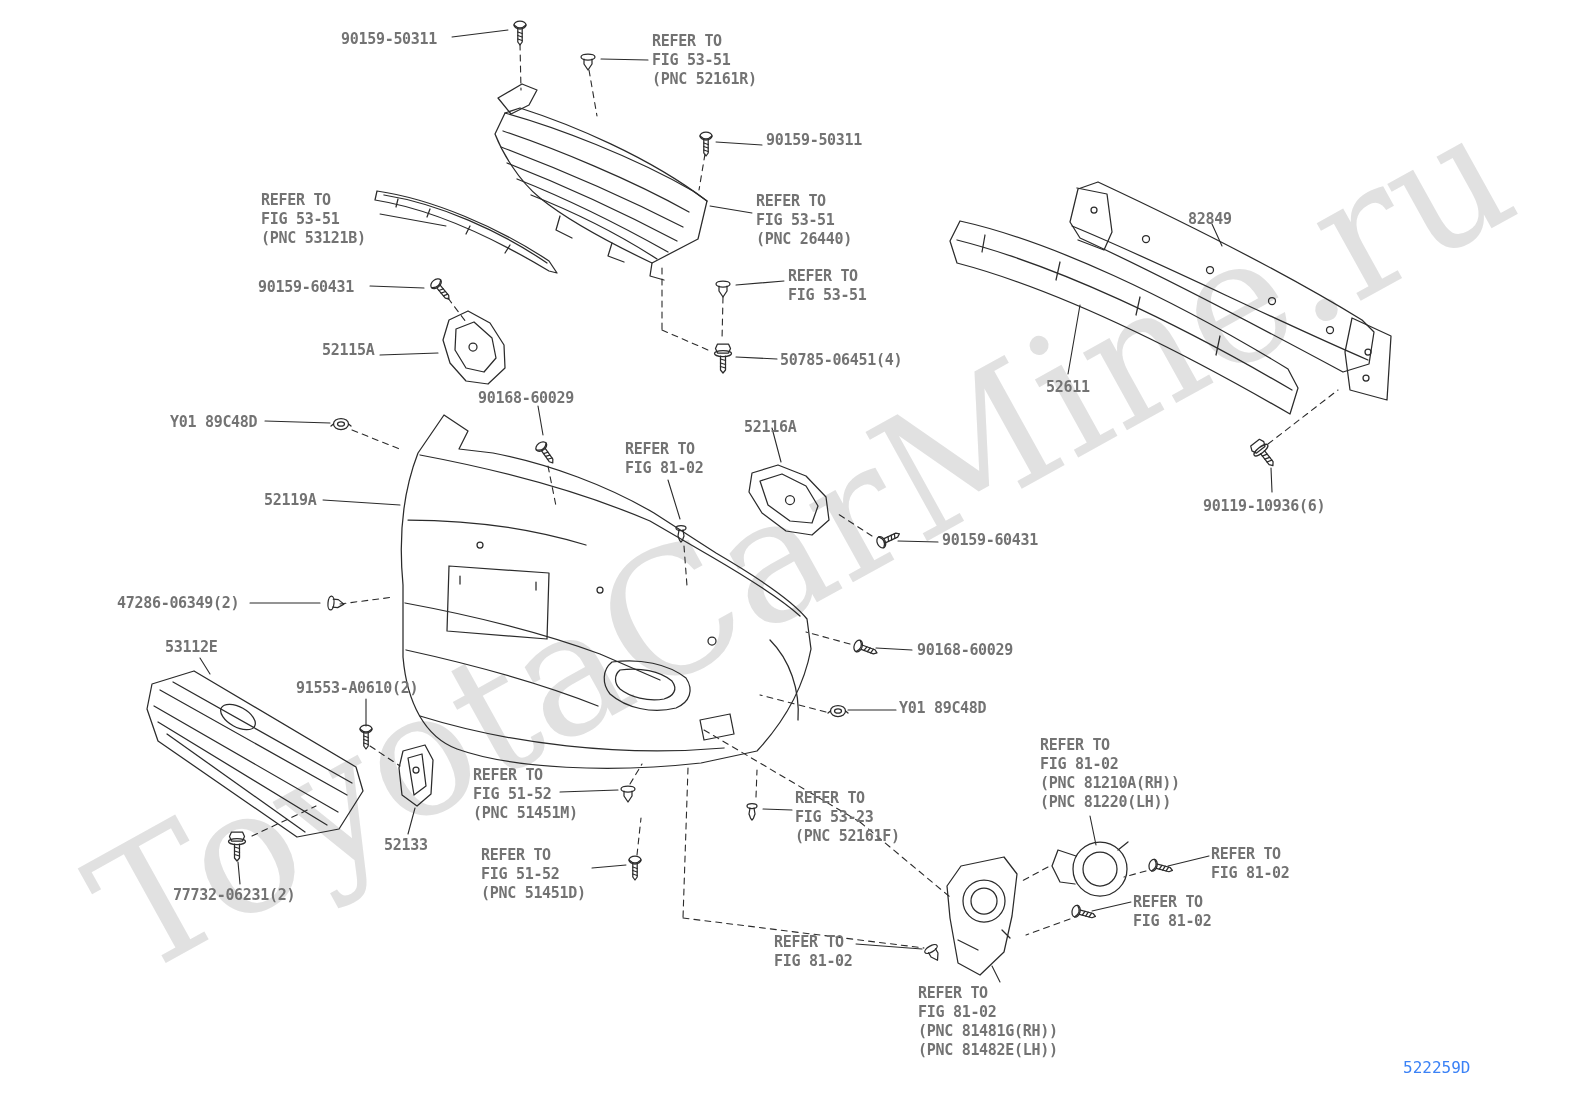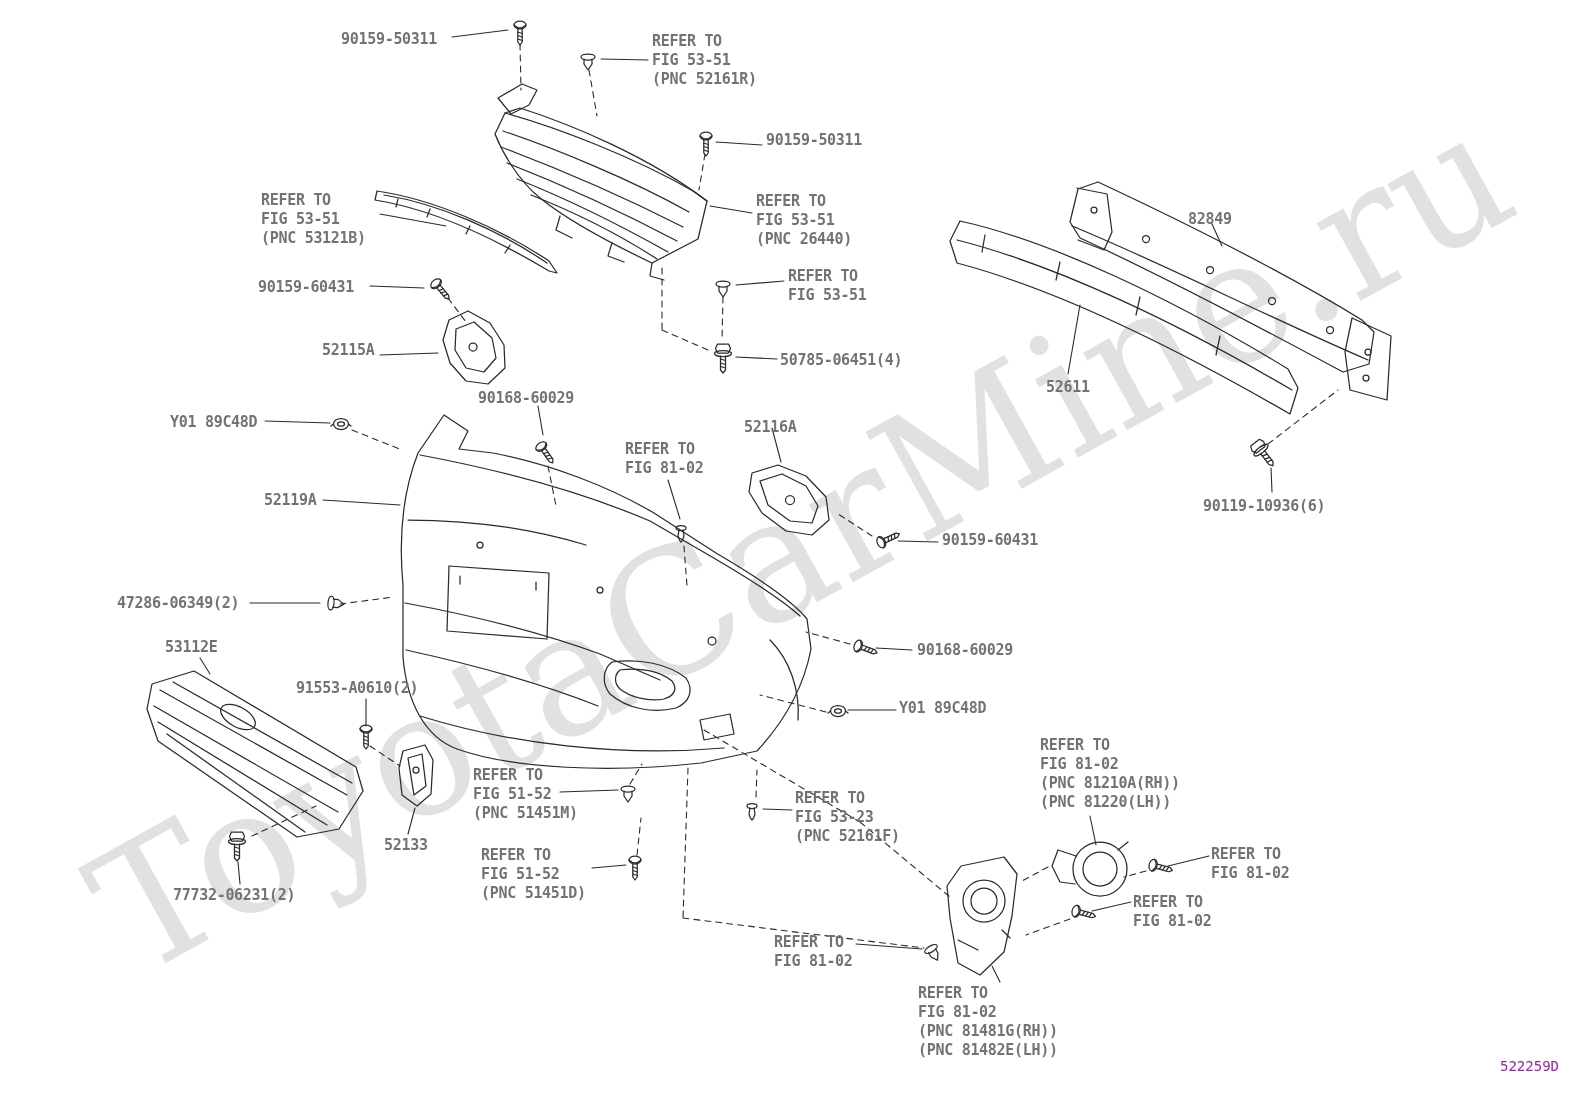--- a/index.html
+++ b/index.html
@@ -41,25 +41,25 @@
     font-family: "DejaVu Sans Mono", monospace;
     font-weight: bold;
     font-size: 15px;
     line-height: 19px;
     letter-spacing: -0.3px;
     color: #737373;
     white-space: nowrap;
   }
   .diagram-code {
     position: absolute;
-    left: 1500px;
+    left: 1403px;
     top: 1058px;
     font-family: "DejaVu Sans Mono", monospace;
-    font-size: 14px;
-    color: #a21caf;
+    font-size: 16px;
+    color: #3b82f6;
     z-index: 3;
   }
 </style>
 </head>
 <body>
 
 <div class="canvas">
 
   <div class="watermark">ToyotaCarMine.ru</div>
 

